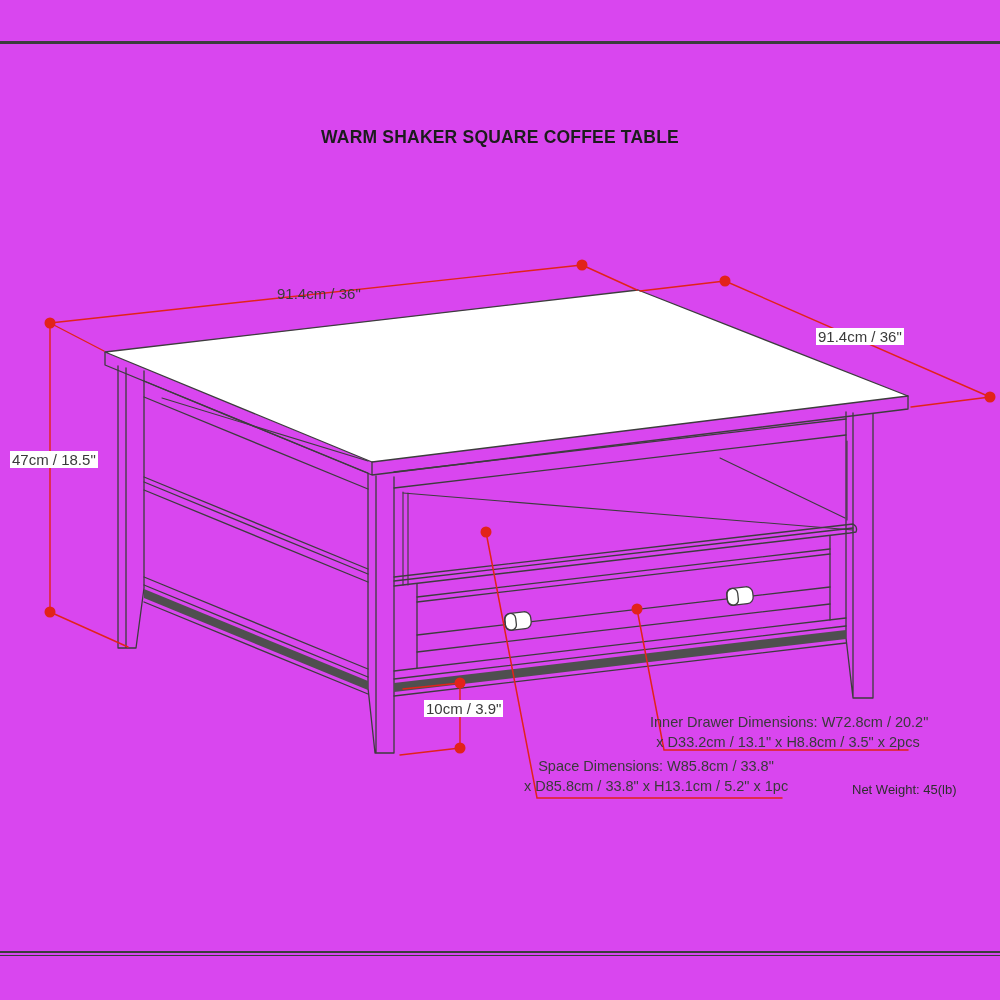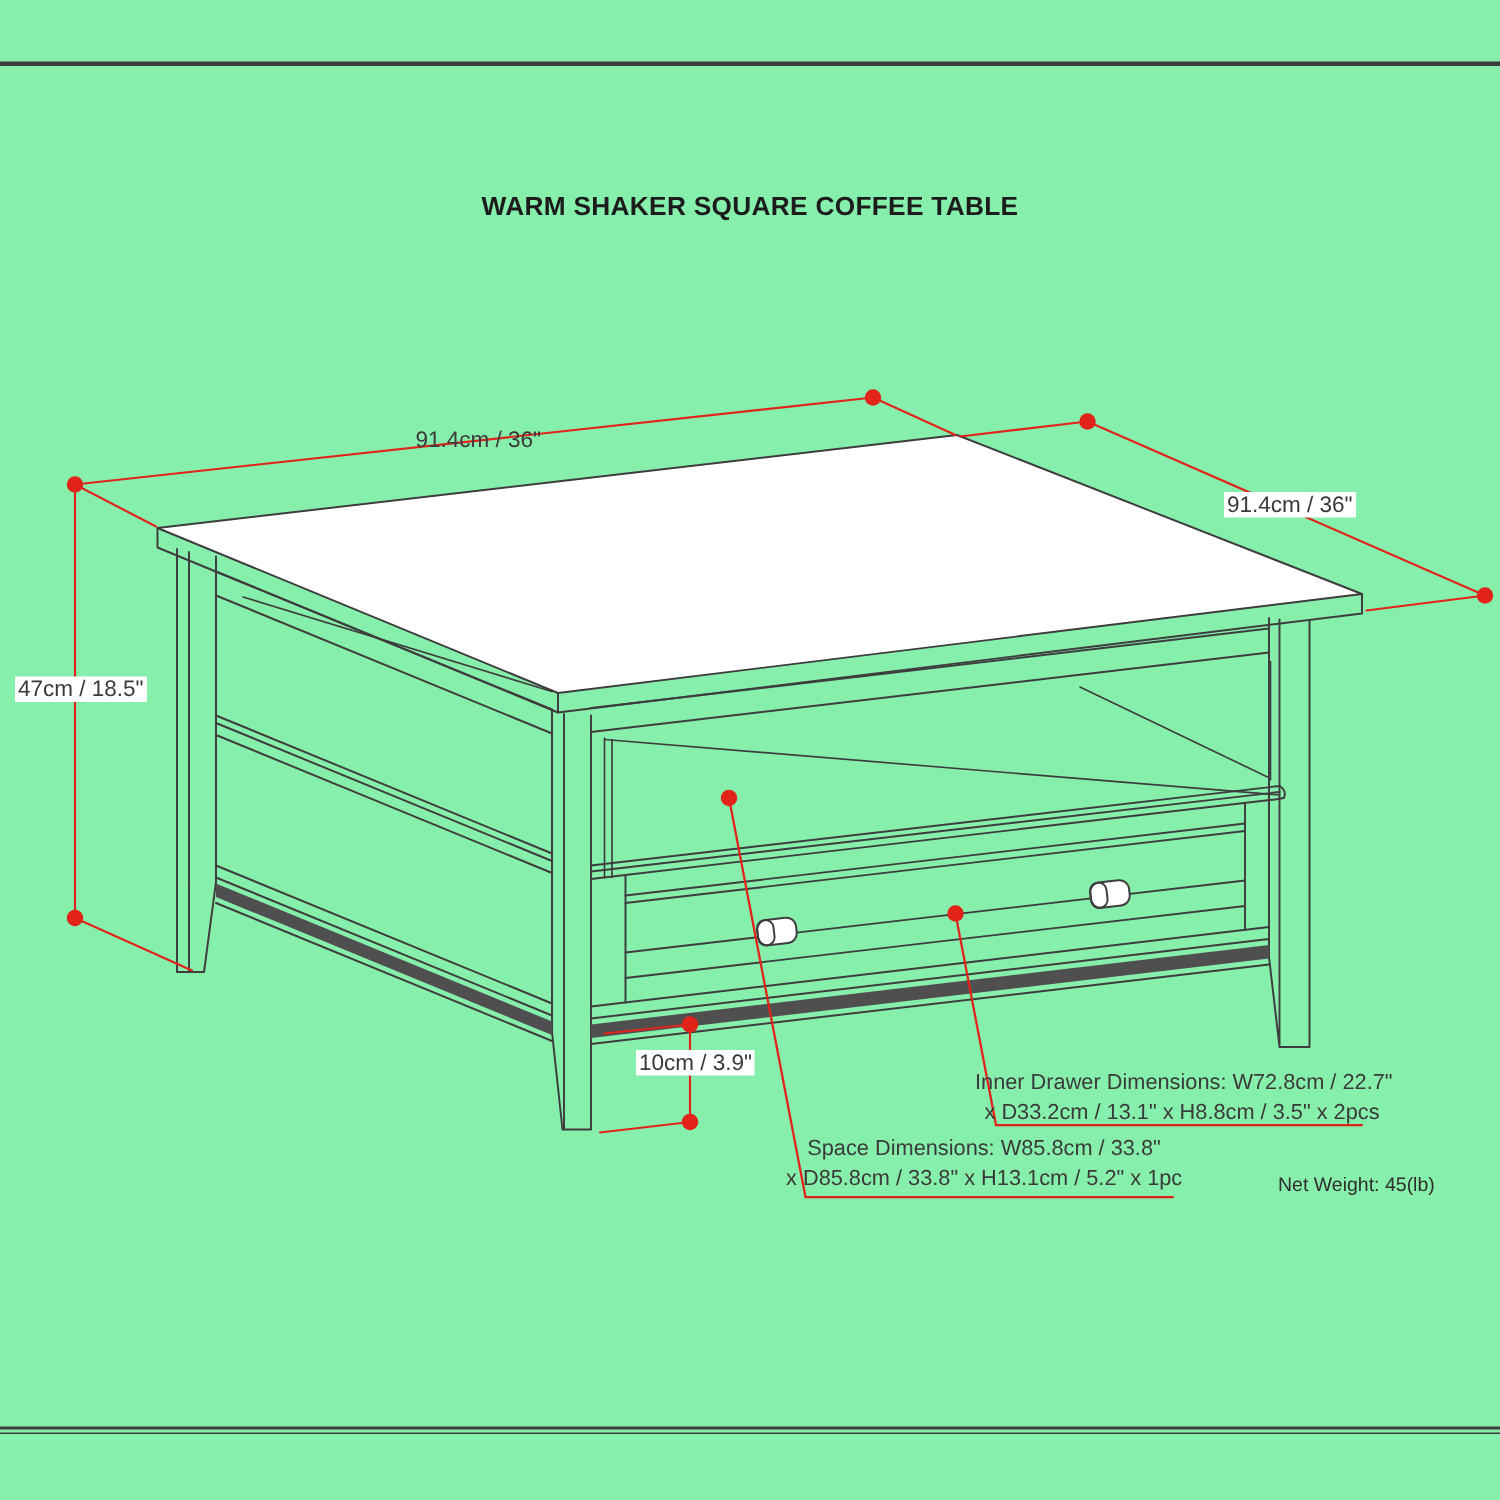--- a/index.html
+++ b/index.html
@@ -1,17 +1,17 @@
 <!DOCTYPE html>
 <html><head>
 <meta charset="utf-8">
 <style>
   html,body{margin:0;padding:0;background:#ffffff;}
   .canvas{
-    position:relative;width:1000px;height:1000px;background:#86efac;overflow:hidden;
+    position:relative;width:1000px;height:1000px;background:#d946ef;overflow:hidden;
     font-family:"Liberation Sans","DejaVu Sans",sans-serif;
   }
   .rule{position:absolute;left:0;width:1000px;background:#3c3c3c;}
   .rule.top{top:41px;height:3px;}
   .rule.bot1{top:951px;height:2px;}
   .rule.bot2{top:955px;height:1px;}
   svg.draw{position:absolute;left:0;top:0;}
   .page-title{
     position:absolute;left:0;top:127px;width:1000px;text-align:center;
     font-size:17.5px;font-weight:bold;color:#1c1c1c;letter-spacing:.2px;
@@ -117,21 +117,21 @@
 
   <div class="dim-label" style="left:277px;top:285px;">91.4cm / 36"</div>
 
   <div class="dim-label masked" style="left:816px;top:328px;">91.4cm / 36"</div>
 
   <div class="dim-label masked" style="left:10px;top:451px;">47cm / 18.5"</div>
 
   <div class="dim-label masked" style="left:424px;top:700px;">10cm / 3.9"</div>
 
   <div class="note-block note-inner">
-    <div>Inner Drawer Dimensions: W72.8cm / 22.7"</div>
+    <div>Inner Drawer Dimensions: W72.8cm / 20.2"</div>
     <div>x D33.2cm / 13.1" x H8.8cm / 3.5" x 2pcs</div>
   </div>
 
   <div class="note-block note-space">
     <div>Space Dimensions: W85.8cm / 33.8"</div>
     <div>x D85.8cm / 33.8" x H13.1cm / 5.2" x 1pc</div>
   </div>
 
   <div class="net-weight">Net Weight: 45(lb)</div>
 

